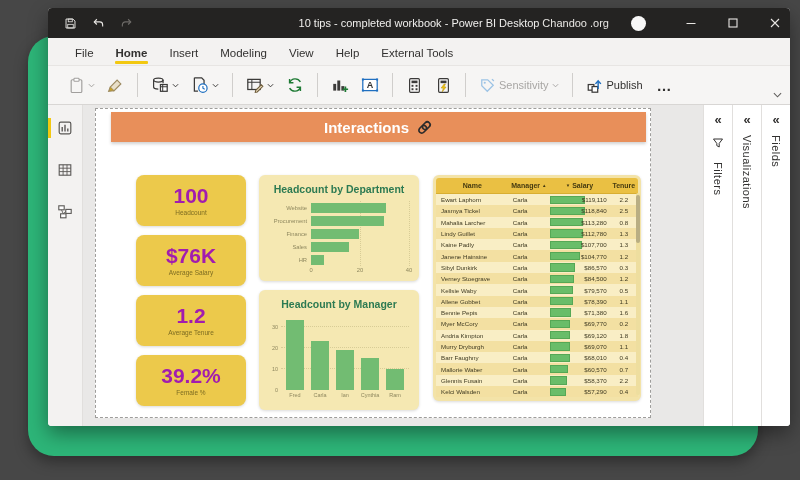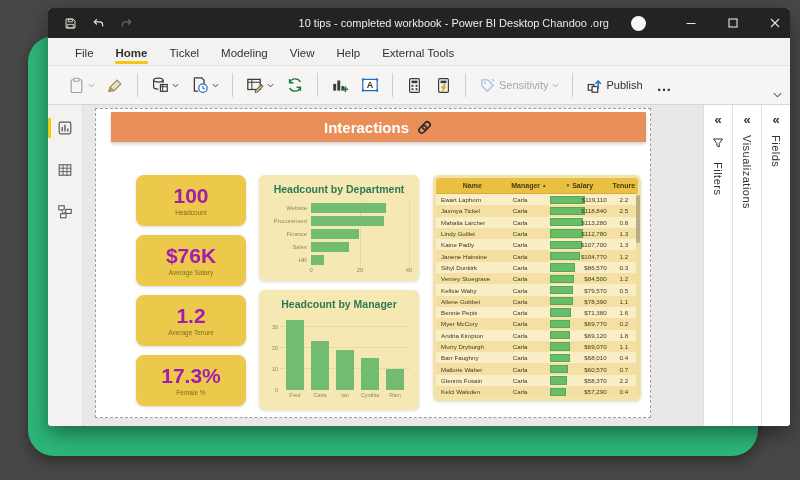--- a/index.html
+++ b/index.html
@@ -150,21 +150,21 @@
           <svg width="10" height="10" viewBox="0 0 10 10">
               <path d="M1 1 L9 9 M9 1 L1 9" stroke="#e8e6e3" stroke-width="1.1"></path>
             </svg>
         </span>
       </div>
     </div>
 
     <div class="menubar" id="menubar">
         <div class="menu-item">File</div>
         <div class="menu-item active">Home</div>
-        <div class="menu-item">Tickel</div>
+        <div class="menu-item">Insert</div>
         <div class="menu-item">Modeling</div>
         <div class="menu-item">View</div>
         <div class="menu-item">Help</div>
         <div class="menu-item">External Tools</div>
       </div>
 
     <div class="ribbon">
       <span class="rb-btn">
         <svg width="17" height="17" viewBox="0 0 16 16">
             <rect x="3" y="2.6" width="10" height="12" rx="1" stroke="#a19f9d" stroke-width="1.1" fill="none"></rect>
@@ -333,21 +333,21 @@
                 </div>
                 <div class="kpi-card">
                   <div class="kpi-value">$76K</div>
                   <div class="kpi-label">Average Salary</div>
                 </div>
                 <div class="kpi-card">
                   <div class="kpi-value">1.2</div>
                   <div class="kpi-label">Average Tenure</div>
                 </div>
                 <div class="kpi-card">
-                  <div class="kpi-value">17.3%</div>
+                  <div class="kpi-value">39.2%</div>
                   <div class="kpi-label">Female %</div>
                 </div>
               </div>
             <div class="charts-col">
               <div class="chart-card c0" id="chart0">
                   <div class="chart-title">Headcount by Department</div>
                   <div class="hplot">
                     <div class="hgrid">
                       <div class="hgridline" style="left: 50%;"></div>
                       <div class="hgridline" style="left: 100%;"></div>

